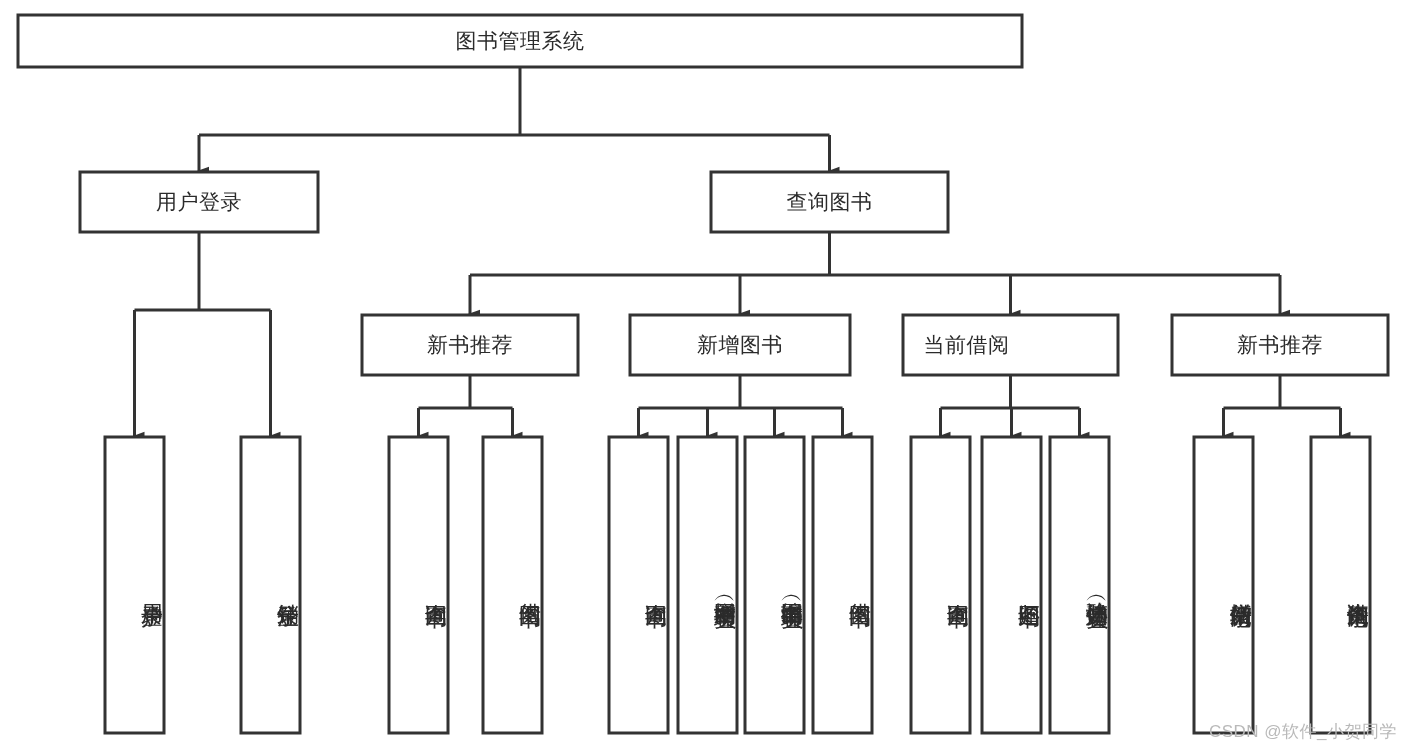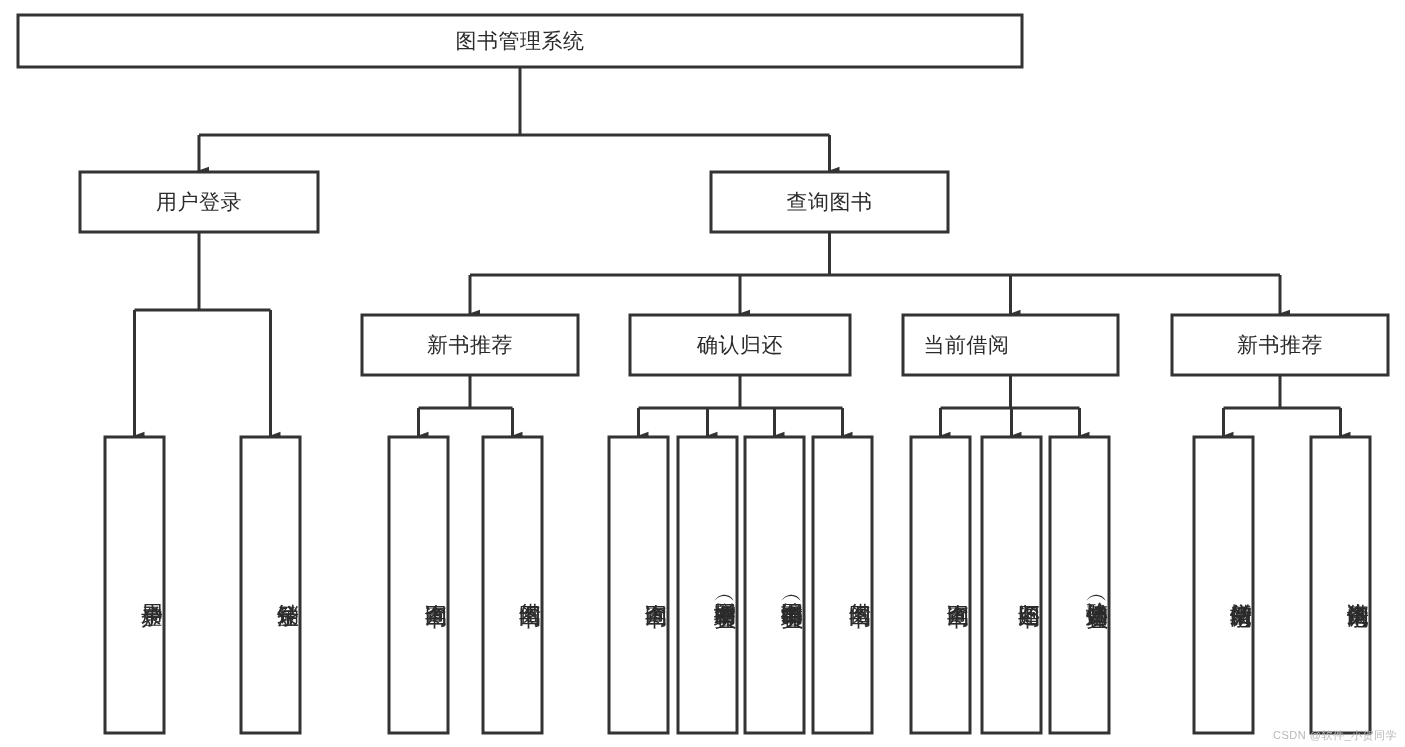--- a/index.html
+++ b/index.html
@@ -31,21 +31,21 @@
     letter-spacing:1px;
     align-items:flex-start;
     padding-top:6px;
     box-sizing:border-box;
     white-space:normal;
   }
   .watermark{
     position:absolute;
     right:8px;bottom:4px;
     color:#b9b9b9;
-    font-size:11px;
+    font-size:17px;
     letter-spacing:0.5px;
     white-space:nowrap;
   }
 </style>
 </head>
 <body>
 
 <div id="stage">
 
   <svg id="diagram" viewBox="0 0 1405 747" xmlns="http://www.w3.org/2000/svg">
@@ -111,21 +111,21 @@
         <rect x="1194" y="437" width="59" height="296" class="node-box"></rect>
         <rect x="1311" y="437" width="59" height="296" class="node-box"></rect>
       </g>
   </svg>
 
   <div id="labels-layer">
       <div class="node-label" style="left: 18px; top: 15px; width: 1004px; height: 52px;">图书管理系统</div>
       <div class="node-label" style="left: 80px; top: 172px; width: 238px; height: 60px;">用户登录</div>
       <div class="node-label" style="left: 711px; top: 172px; width: 237px; height: 60px;">查询图书</div>
       <div class="node-label" style="left: 362px; top: 315px; width: 216px; height: 60px; text-align: right;">新书推荐</div>
-      <div class="node-label" style="left: 630px; top: 315px; width: 220px; height: 60px;">确认归还</div>
+      <div class="node-label" style="left: 630px; top: 315px; width: 220px; height: 60px;">新增图书</div>
       <div class="node-label" style="left: 859px; top: 315px; width: 215px; height: 60px;">当前借阅</div>
       <div class="node-label" style="left: 1172px; top: 315px; width: 216px; height: 60px;">新书推荐</div>
       <div class="node-label vert" style="left: 105px; top: 437px; width: 59px; height: 296px;">用户登录</div>
       <div class="node-label vert" style="left: 241px; top: 437px; width: 59px; height: 296px;">注销登录</div>
       <div class="node-label vert" style="left: 389px; top: 437px; width: 59px; height: 296px;">查询图书</div>
       <div class="node-label vert" style="left: 483px; top: 437px; width: 59px; height: 296px;">借阅图书</div>
       <div class="node-label vert" style="left: 609px; top: 437px; width: 59px; height: 296px;">查询图书</div>
       <div class="node-label vert" style="left: 678px; top: 437px; width: 59px; height: 296px;">新增图书（管理员）</div>
       <div class="node-label vert" style="left: 745px; top: 437px; width: 59px; height: 296px;">编辑图书（管理员）</div>
       <div class="node-label vert" style="left: 813px; top: 437px; width: 59px; height: 296px;">借阅图书</div>

